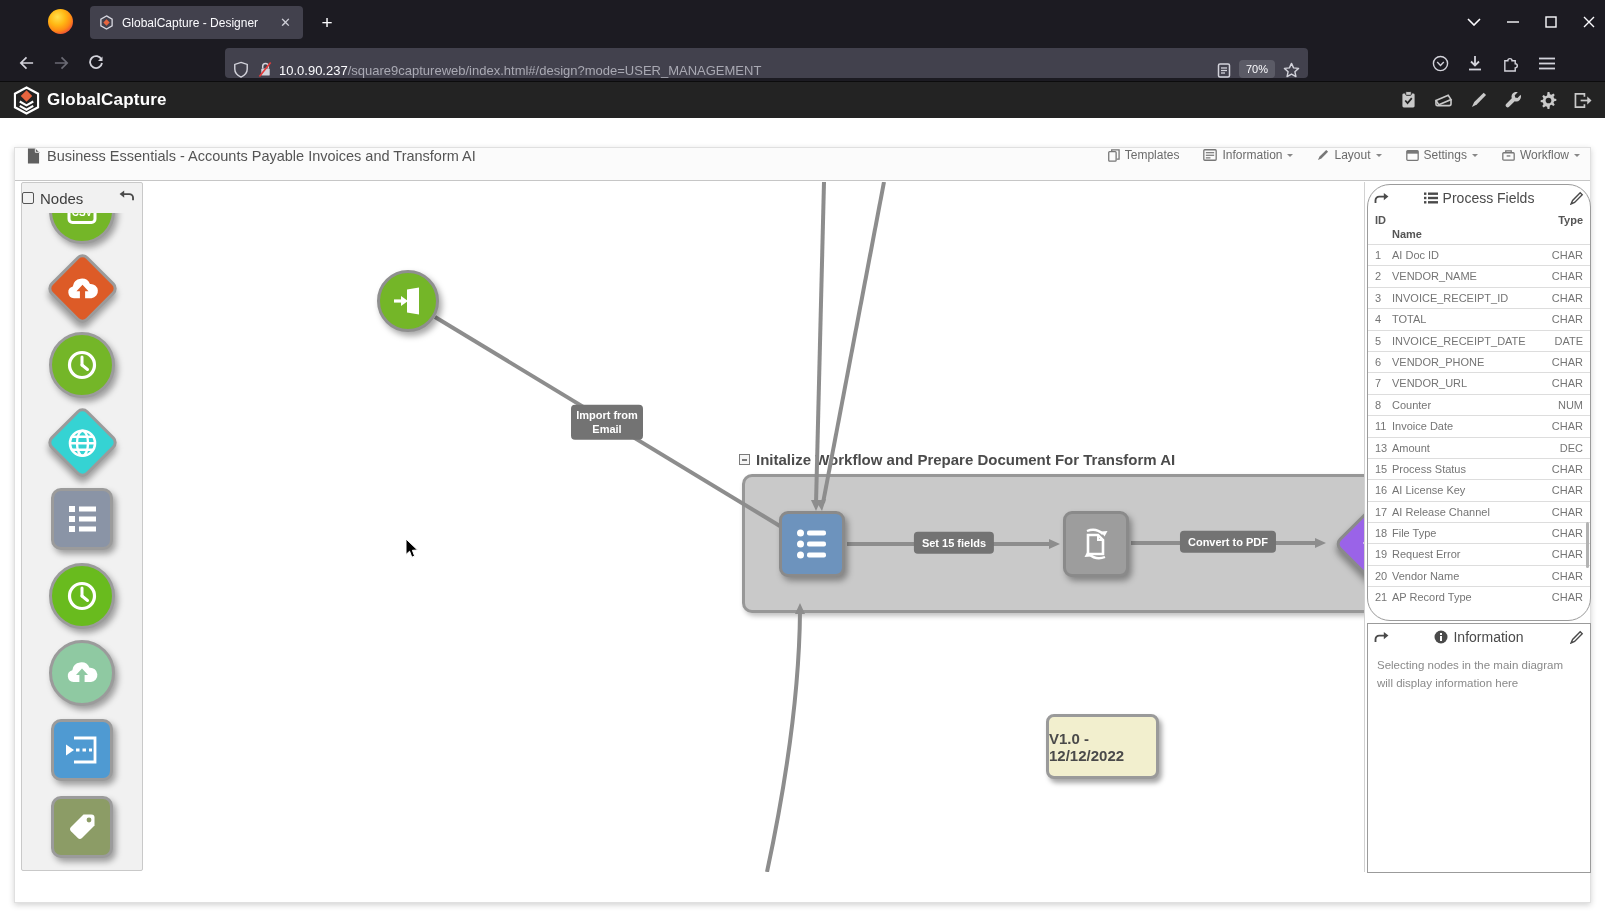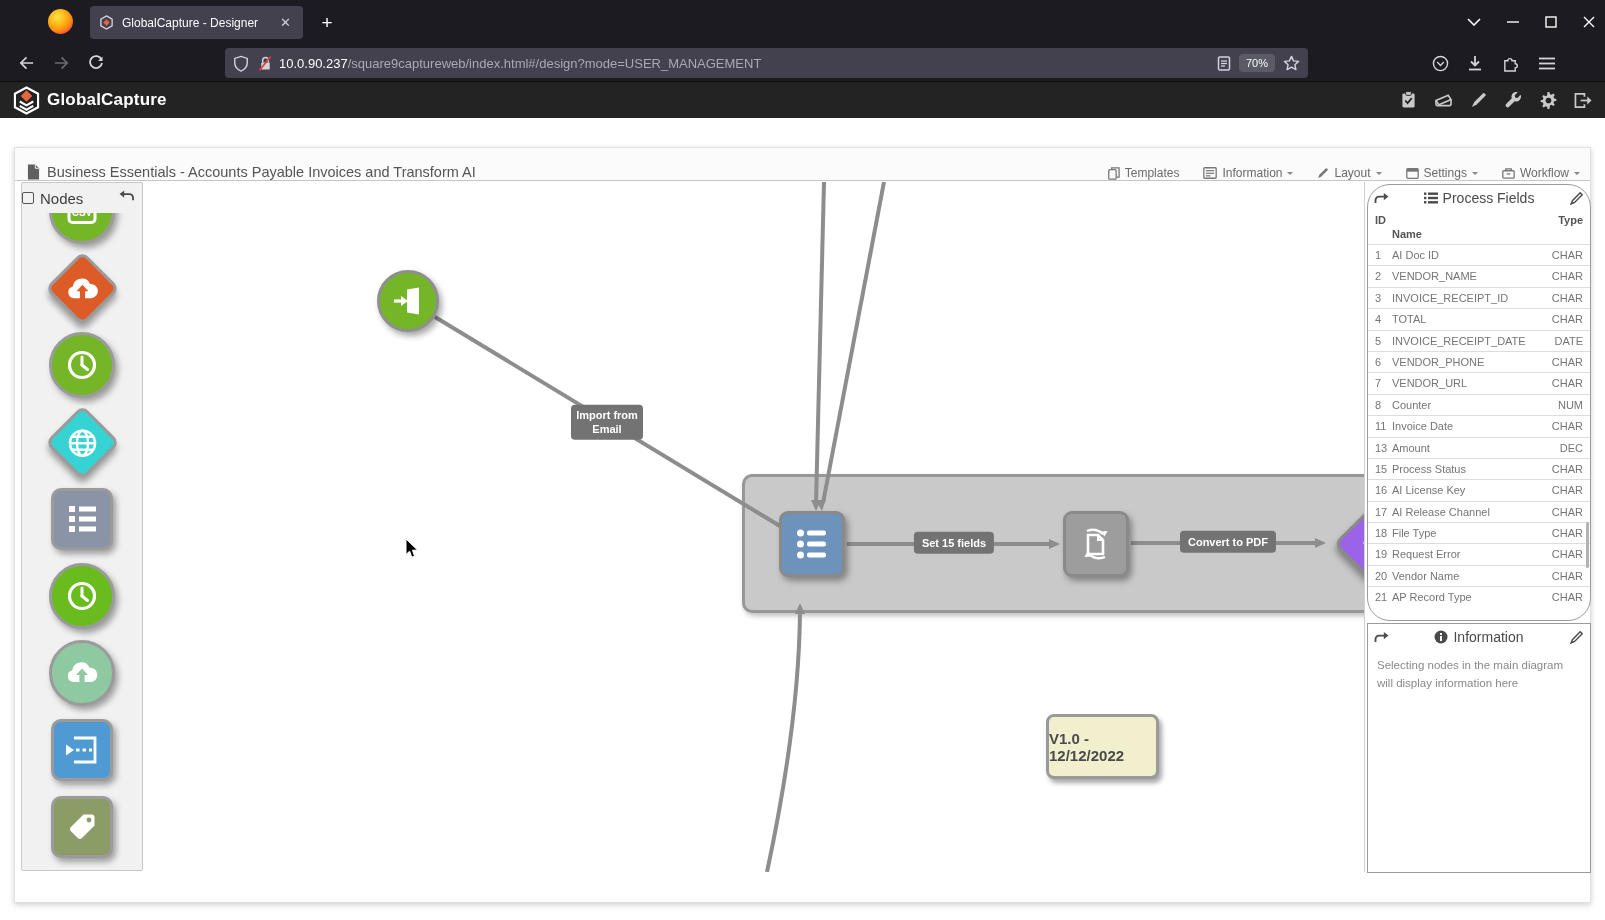--- a/index.html
+++ b/index.html
@@ -16,38 +16,38 @@
   .tab-title { font-size:12px; flex:1; margin-left:8px; white-space:nowrap; overflow:hidden; }
   .tab-close { color:#cfcfd8; font-size:13px; padding:0 3px; }
   .newtab-btn { position:absolute; left:314px; top:10px; width:26px; height:26px; color:#fbfbfe; font-size:19px;
     display:flex; align-items:center; justify-content:center; border-radius:4px; }
   .win-controls { position:absolute; right:10px; top:0; height:44px; display:flex; align-items:center; gap:26px; color:#fbfbfe; }
   .win-controls svg { display:block; }
 
   .navbar { position:absolute; left:0; top:44px; width:1605px; height:38px; background:#1c1b22; border-bottom:1px solid #0c0c0d; }
   .nav-ico { position:absolute; top:7px; width:24px; height:24px; display:flex; align-items:center; justify-content:center; border-radius:4px; }
   .urlbar { position:absolute; left:225px; top:4px; width:1083px; height:30px; background:#42414d; border-radius:4px;
-    display:flex; align-items:center; padding:0 8px; }
+    display:flex; align-items:flex-end; padding:0 8px; }
   .url-text { font-size:13px; margin-left:6px; flex:1; white-space:nowrap; overflow:hidden; }
   .url-host { color:#fbfbfe; }
   .url-path { color:#a9a9b3; }
   .zoom-pill { background:#5b5b66; color:#fbfbfe; font-size:11px; border-radius:4px; padding:3px 7px; margin:0 8px; }
 
   
   .appbar { position:absolute; left:0; top:82px; width:1605px; height:36px; background:#232323; display:flex; align-items:center; }
   .brand { display:flex; align-items:center; gap:7px; margin-left:13px; }
   .brand-text { color:#fff; font-size:17px; font-weight:bold; letter-spacing:.2px; }
   .app-icons { position:absolute; right:12px; top:0; height:36px; display:flex; align-items:center; gap:15px; }
   .app-icons > span { display:flex; width:20px; justify-content:center; }
 
   
   .designer { position:absolute; left:14px; top:147px; width:1577px; height:756px; background:#fff;
     border:1px solid #e0e0e0; box-shadow:0 2px 6px rgba(0,0,0,.18); }
   .docbar { position:absolute; left:0; top:0; width:100%; height:33px; background:#fbfbfb; border-bottom:1px solid #c6c6c6;
-    display:flex; align-items:flex-end; justify-content:space-between; padding:0 10px 0 12px;gap:30px; }
+    display:flex; align-items:flex-start; justify-content:space-between; padding:0 10px 0 12px;gap:30px; }
   .doc-title { display:flex; align-items:center; gap:7px; font-size:14.5px; color:#555; }
   .doc-actions { display:flex; align-items:center; gap:24px; }
   .doc-btn { display:flex; align-items:center; gap:5px; font-size:12px; color:#6b6b6b; cursor:pointer; }
   .caret { display:inline-block; border:3.5px solid transparent; border-top-color:#888; transform:translateY(2px); }
 
   
   .palette { position:absolute; left:6px; top:34px; width:122px; height:689px; background:#f1f1f1;
     border:1px solid #c9c9c9; border-radius:2px; }
   .palette-head { height:30px; display:flex; align-items:center; gap:6px; position:relative; }
   .palette-title { font-size:15px; color:#3e3e3e; }
@@ -416,20 +416,24 @@
               </svg>
           </div>
         </div>
 
       </div>
     </div>
 
     <div class="canvas">
 
       <div class="group-box"></div>
+      <div class="group-title">
+        <span class="collapse-box"></span>
+        <span class="group-title-text">Initalize Workflow and Prepare Document For Transform AI</span>
+      </div>
 
       <svg class="edges" width="1222" height="690" viewBox="0 0 1222 690">
         <line x1="292" y1="135" x2="650" y2="352"></line>
         <line x1="681" y1="0" x2="673" y2="322"></line>
         <polygon points="673,329 668,318 678,318"></polygon>
         <line x1="741" y1="0" x2="680" y2="321"></line>
         <polygon points="679,329 673,319 683,317"></polygon>
         <path d="M624 690 Q656 540 657 430"></path>
         <polygon points="657,421 652,432 662,432"></polygon>
         <line x1="704" y1="362" x2="908" y2="362"></line>

